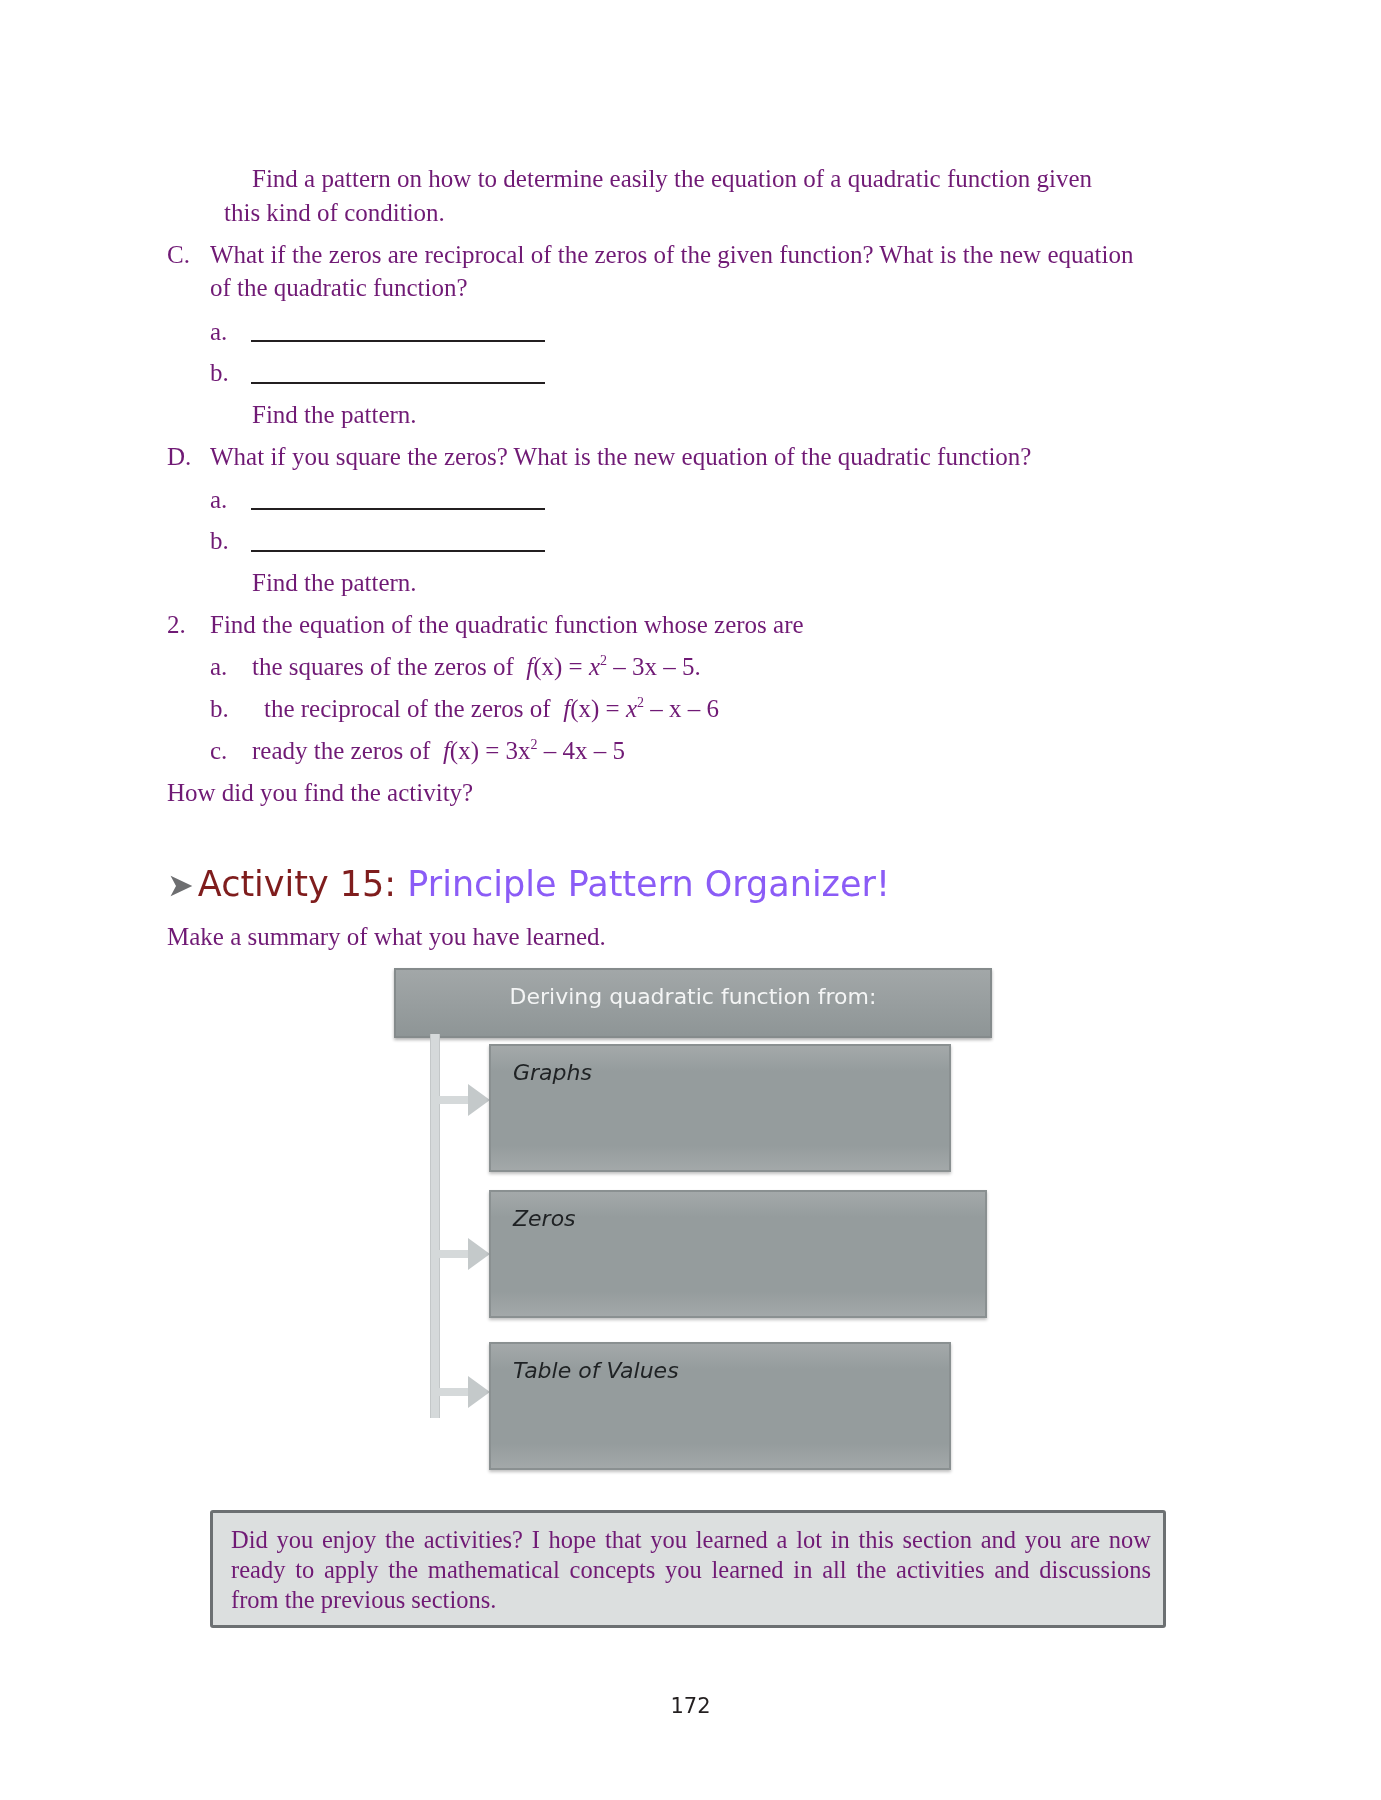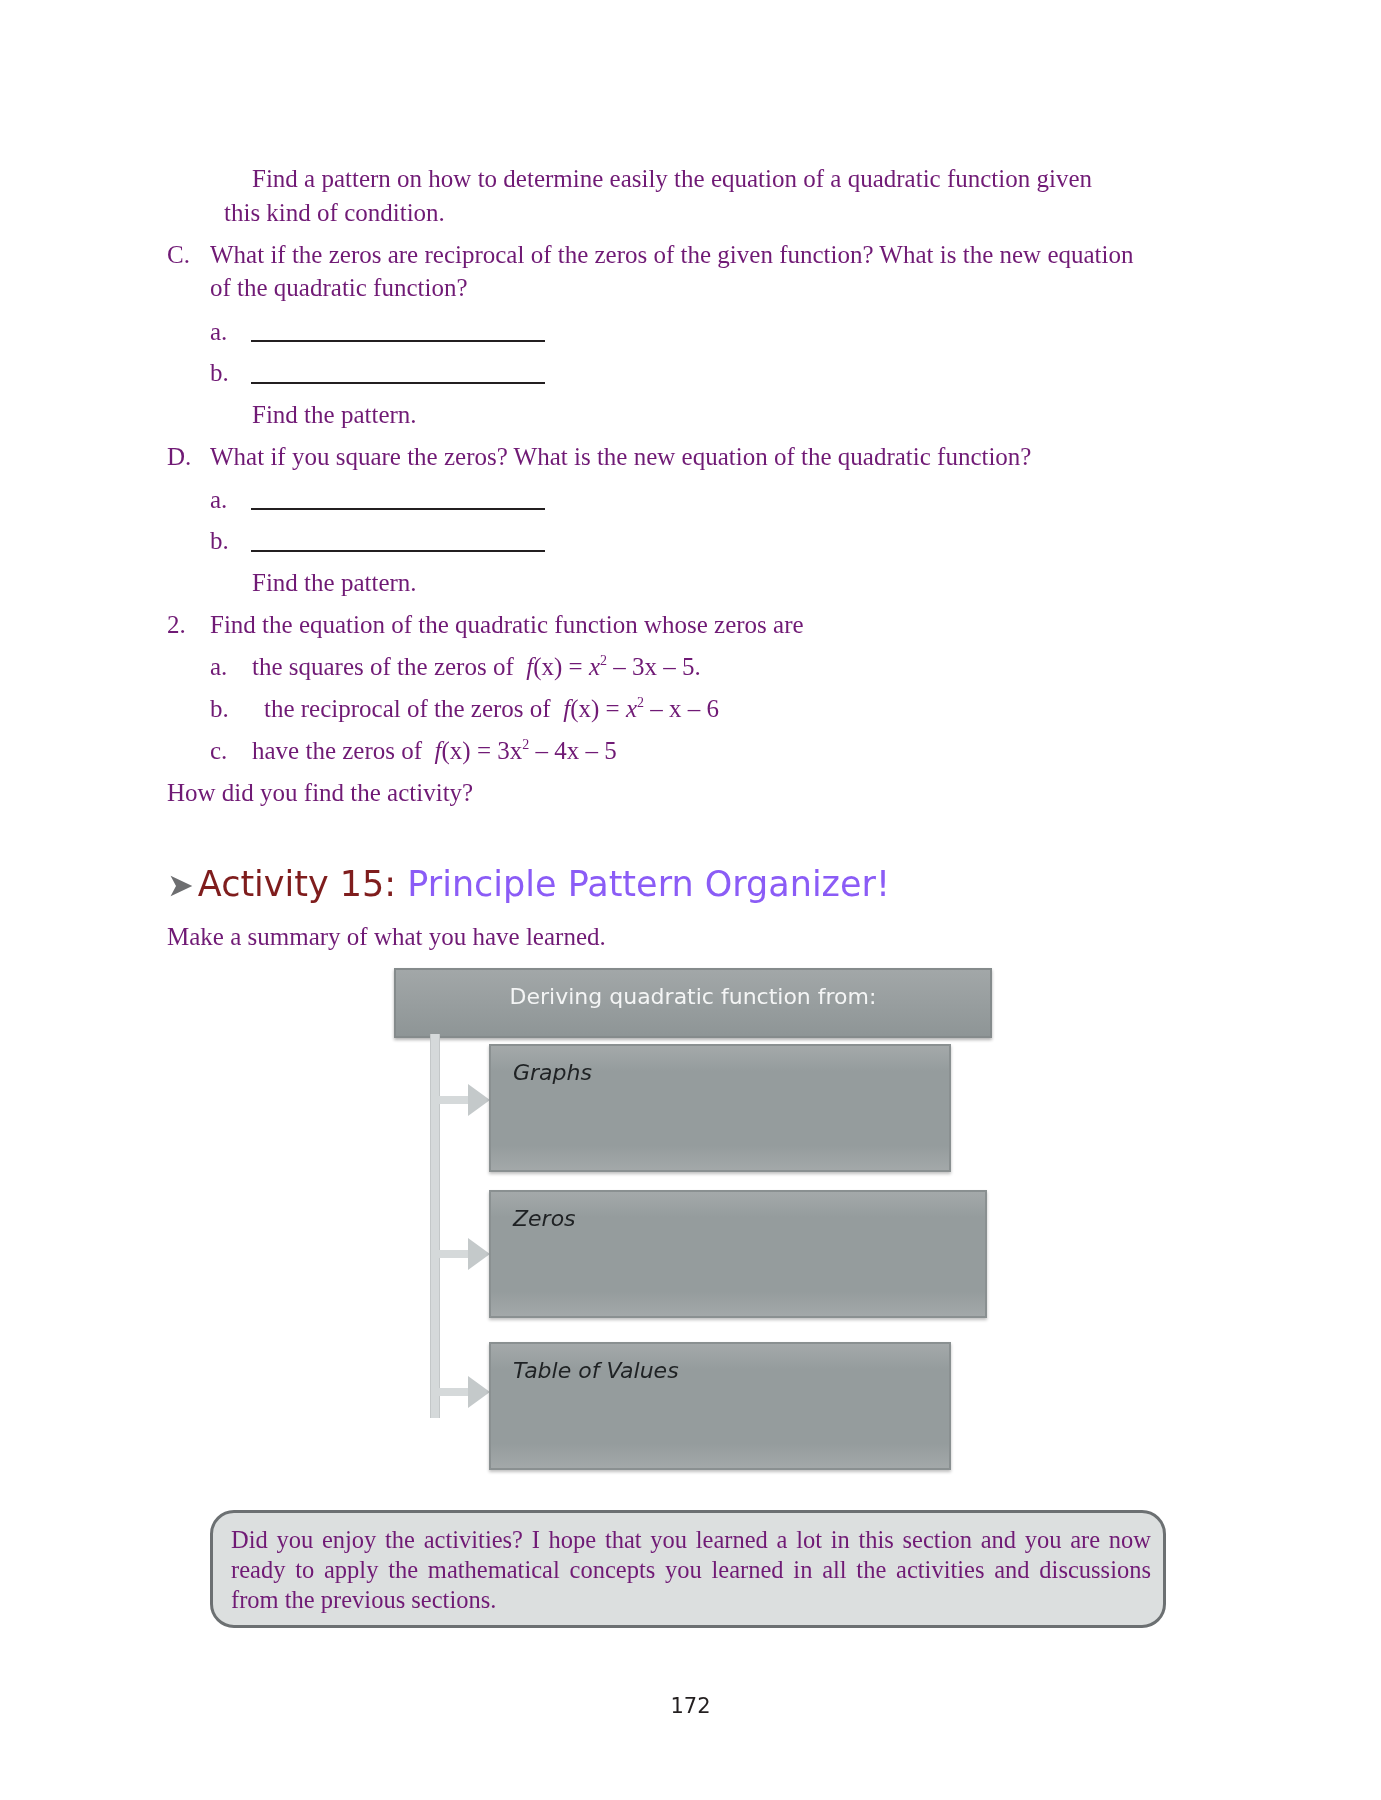--- a/index.html
+++ b/index.html
@@ -26,21 +26,21 @@
     background: #d5d9da; border-left: 1px solid #c3c7c8; border-right: 1px solid #c3c7c8; }
   .hbar { position: absolute; left: 438px; width: 32px; height: 8px; background: #d5d9da; }
   .arrowhead { position: absolute; width: 0; height: 0; border-top: 16px solid transparent;
     border-bottom: 16px solid transparent; border-left: 22px solid #c4c9ca; }
   .box { position: absolute; left: 489px; width: 458px; height: 124px;
     background: linear-gradient(#a4a9aa, #959c9d 20%, #959c9d 80%, #a3a8a9);
     border: 2px solid #8a9091; box-shadow: 0 2px 3px rgba(0,0,0,0.25); }
   .box span { position: absolute; left: 22px; top: 14px; font-style: italic; color: #1f2224; font-size: 22px; }
 
   .callout { position: absolute; left: 210px; top: 1510px; width: 956px; height: 118px;
-    background: #dcdfdf; border: 3px solid #6c7072; border-radius: 24px; box-sizing: border-box; }
+    background: #dcdfdf; border: 3px solid #6c7072; border-radius: 3px; box-sizing: border-box; }
   .callout p { margin: 0; position: absolute; left: 18px; top: 12px; width: 920px;
     font-size: 24.5px; line-height: 30px; text-align: justify; }
   .page-num { position: absolute; left: 0; right: 0; top: 1694px; text-align: center; font-size: 21px; color: #231f20; }
 </style>
 </head>
 <body>
 
 <div class="line serif" style="left:252px; top:164px;">Find a pattern on how to determine easily the equation of a quadratic function given</div>
 <div class="line serif" style="left:224px; top:198px;">this kind of condition.</div>
 
@@ -69,21 +69,21 @@
   <span>the squares of the zeros of</span>&nbsp;&nbsp;<i>f</i><span>(x)</span><span> = </span><i>x</i><sup>2</sup><span> – 3x – 5.</span>
 </div>
 
 <div class="lbl serif" style="left:210px; top:694px;">b.</div>
 <div class="line serif math" style="left:252px; top:694px;margin-left:12px;">
   <span>the reciprocal of the zeros of</span>&nbsp;&nbsp;<i>f</i><span>(x)</span><span> = </span><i>x</i><sup>2</sup><span> – x – 6</span>
 </div>
 
 <div class="lbl serif" style="left:210px; top:736px;">c.</div>
 <div class="line serif math" style="left:252px; top:736px;">
-  <span>have the zeros of</span>&nbsp;&nbsp;<i>f</i><span>(x)</span><span> = </span><span>3x</span><sup>2</sup><span> – 4x – 5</span>
+  <span>ready the zeros of</span>&nbsp;&nbsp;<i>f</i><span>(x)</span><span> = </span><span>3x</span><sup>2</sup><span> – 4x – 5</span>
 </div>
 
 <div class="line serif" style="left:167px; top:778px;">How did you find the activity?</div>
 
 <div class="activity-title sans">
   <span class="arrow">➤</span><span class="num">Activity 15:</span>
   <span class="name">Principle Pattern Organizer!</span>
 </div>
 <div class="line serif" style="left:167px; top:922px;">Make a summary of what you have learned.</div>
 

